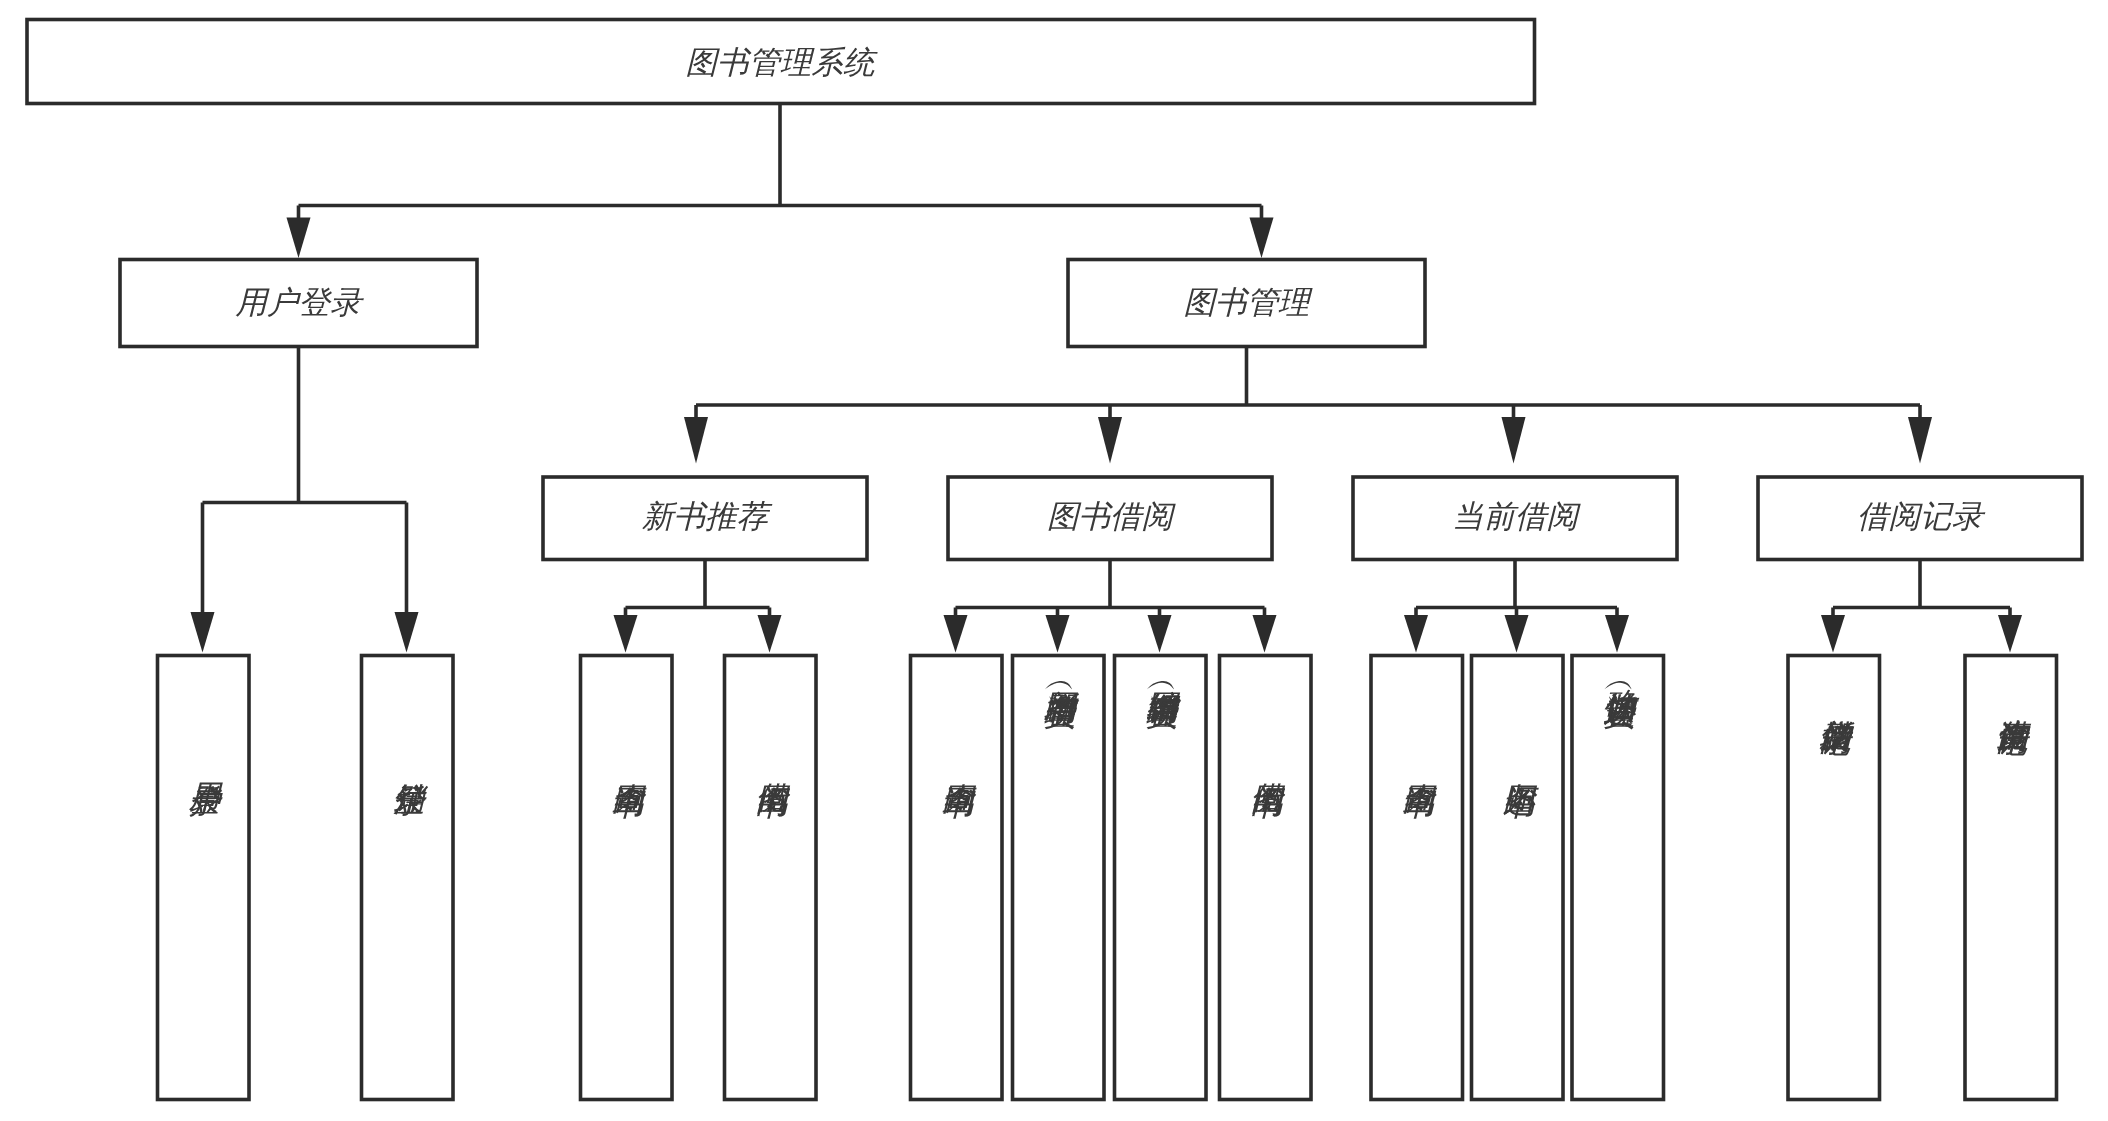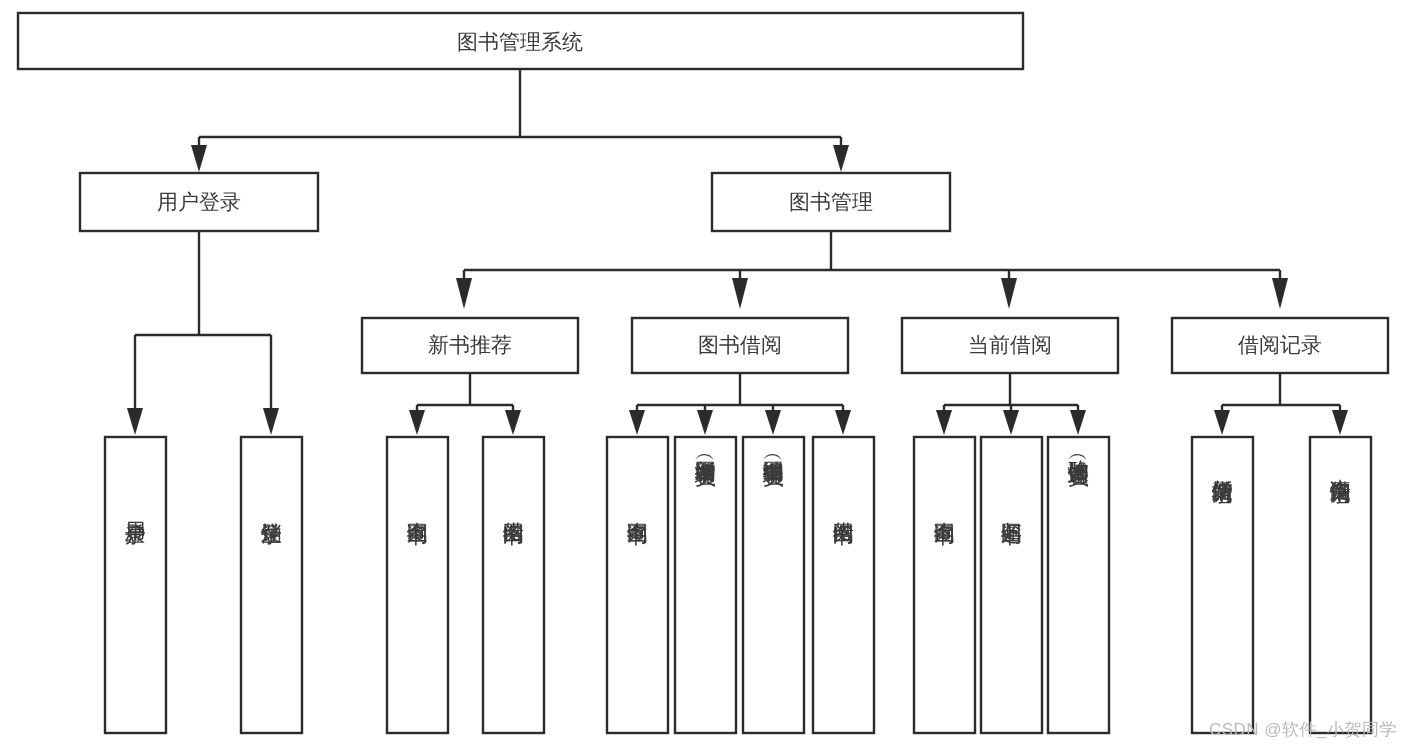--- a/index.html
+++ b/index.html
@@ -9,20 +9,21 @@
   }
   body {
     font-family: "Liberation Sans", "DejaVu Sans", sans-serif;
   }
   #diagram-root {
     position: relative;
     width: 1405px;
     height: 747px;
     background: #ffffff;
     overflow: hidden;
+    font-style: italic;
   }
   svg#flow-svg {
     position: absolute;
     left: 0;
     top: 0;
     width: 1405px;
     height: 747px;
     display: block;
   }
   .node-rect {
@@ -248,15 +249,14 @@
     <span class="node-label-v">确认归还（管理员）</span>
   </div>
 
   <div class="node-label-v-wrap" style="left:1192px; top:462px; width:61px; height:266px;">
     <span class="node-label-v">新增借阅记录</span>
   </div>
   <div class="node-label-v-wrap" style="left:1310px; top:462px; width:61px; height:266px;">
     <span class="node-label-v">查询借阅记录</span>
   </div>
 
-  <div class="watermark">CSDN @软件_小贺同学</div>
 
 </div>
 
 </body></html>

